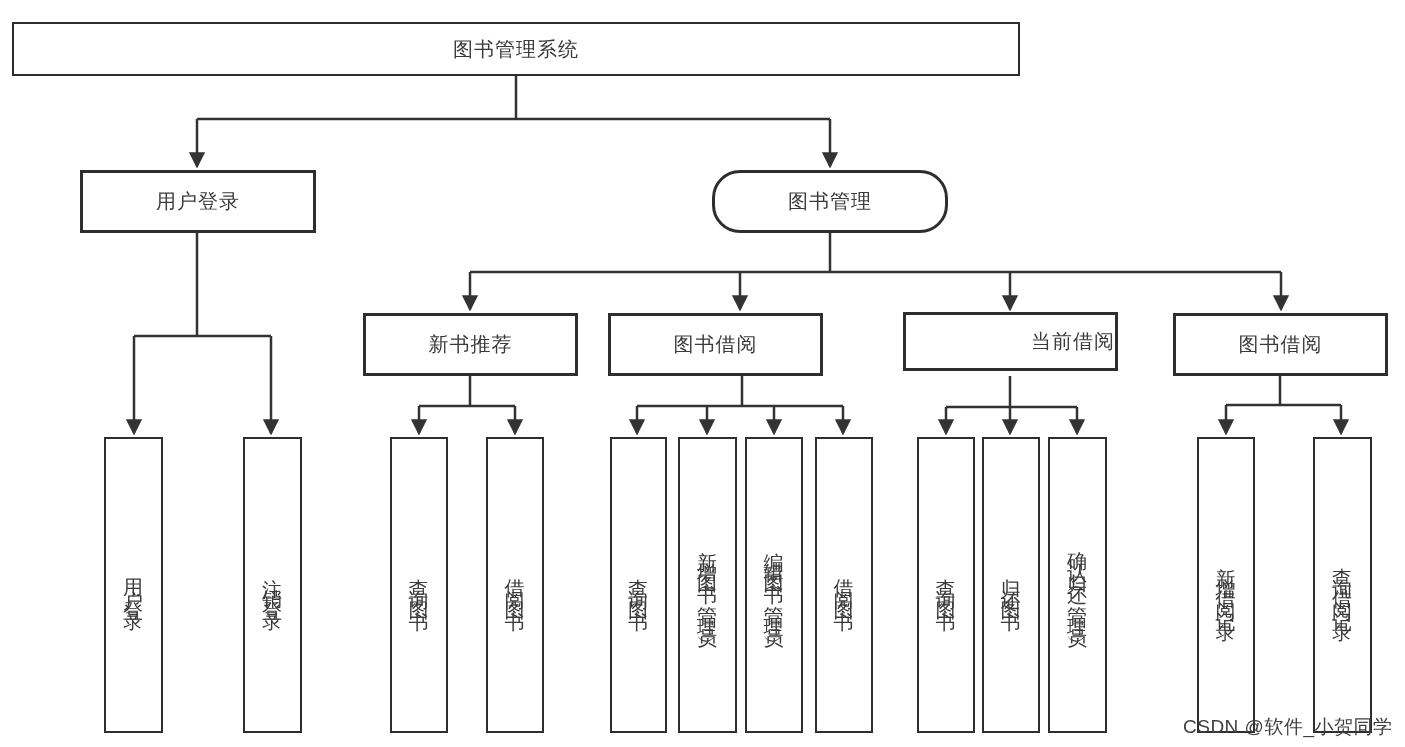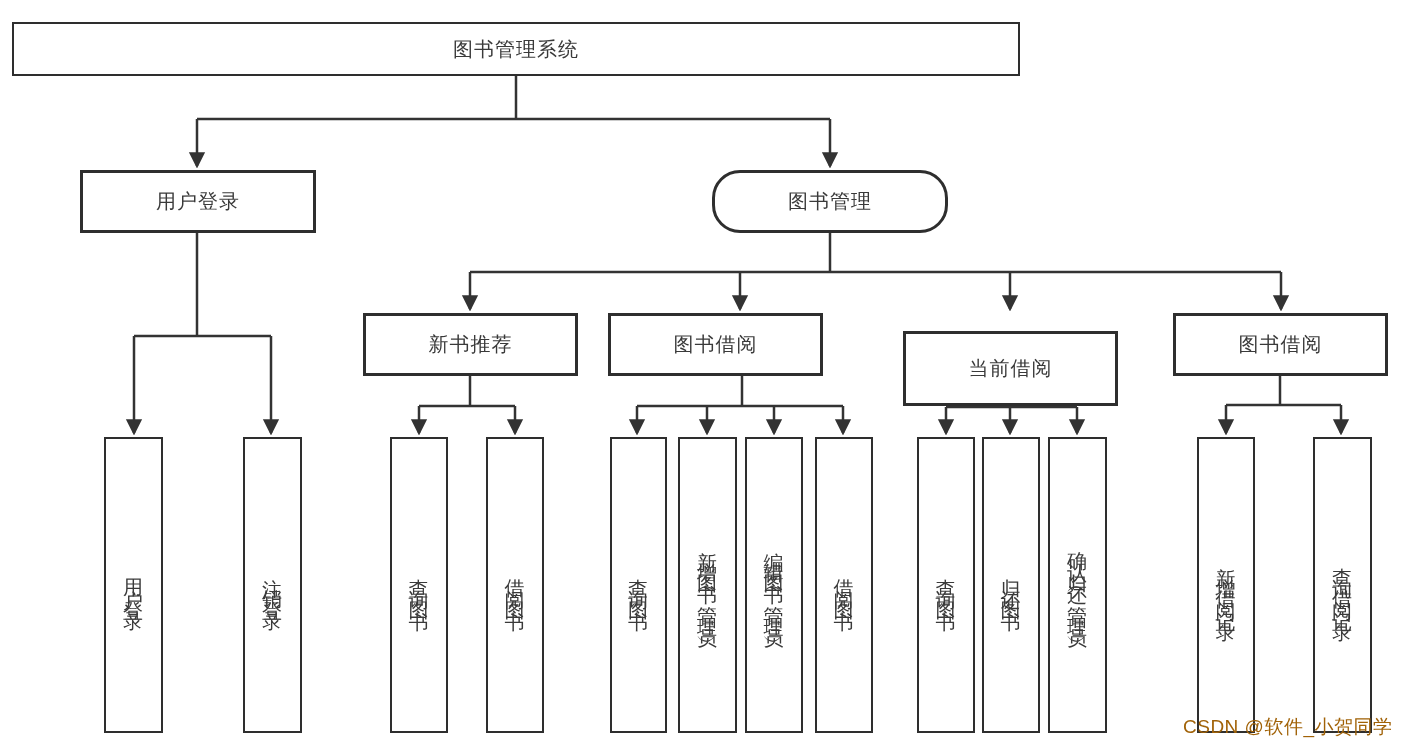--- a/index.html
+++ b/index.html
@@ -20,21 +20,21 @@
     position:absolute; box-sizing:border-box; top:437px; height:296px;
     border:2.5px solid #2e2e2e; background:#ffffff;
     display:flex; align-items:center; justify-content:center;
   }
   .vbox span {
     writing-mode:vertical-rl; text-orientation:mixed;
     font-size:20px; letter-spacing:11px; line-height:1;
   }
   .watermark {
     position:absolute; left:1183px; top:714px;
-    font-size:19px; letter-spacing:0.5px; color:#a16207; z-index:5;
+    font-size:19px; letter-spacing:0.5px; color:#404040; z-index:5;
     white-space:nowrap;
   }
 </style>
 </head>
 <body>
 
 <div class="stage">
 
   <svg class="connectors" viewBox="0 0 1405 747" xmlns="http://www.w3.org/2000/svg">
     <defs>
@@ -101,21 +101,21 @@
   <div class="hbox" style="left:712px; top:170px; width:236px; height:63px;border-radius:28px;">
     <span>图书管理</span>
   </div>
 
   <div class="hbox" style="left:363px; top:313px; width:215px; height:63px;">
     <span>新书推荐</span>
   </div>
   <div class="hbox" style="left:608px; top:313px; width:215px; height:63px;">
     <span>图书借阅</span>
   </div>
-  <div class="hbox" style="left:903px; top:331px; width:215px; height:75px;">
+  <div class="hbox" style="left:903px; top:312px; width:215px; height:59px;justify-content:flex-end;">
     <span>当前借阅</span>
   </div>
   <div class="hbox" style="left:1173px; top:313px; width:215px; height:63px;">
     <span>图书借阅</span>
   </div>
 
   <div class="vbox" style="left:104px; width:59px;">
     <span>用户登录</span>
   </div>
   <div class="vbox" style="left:243px; width:59px;">

